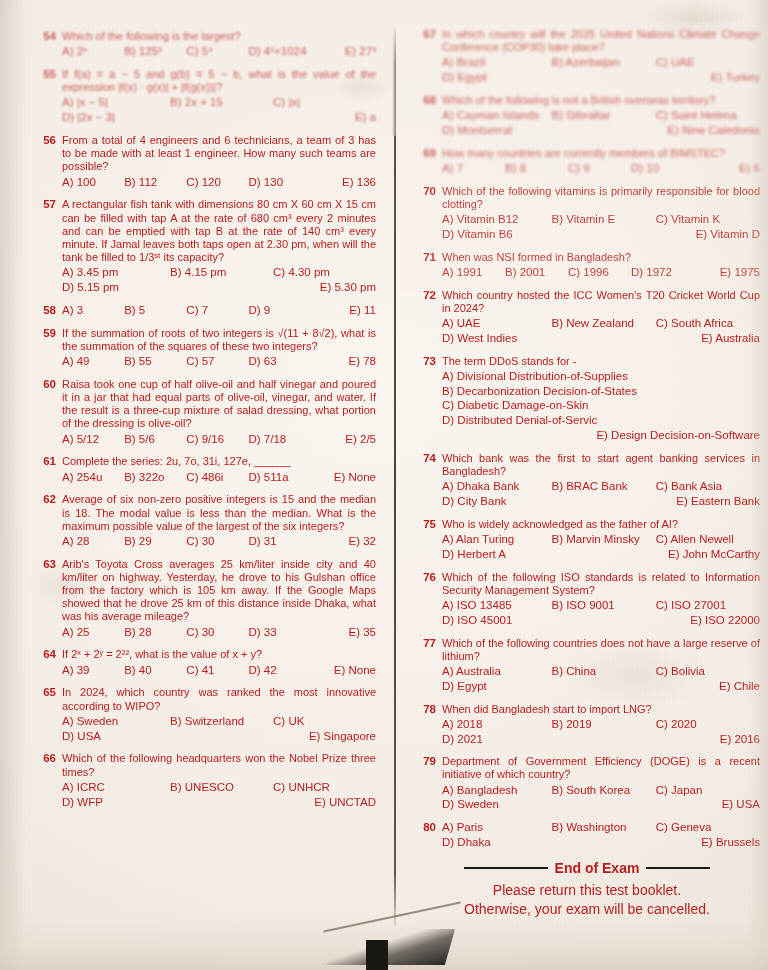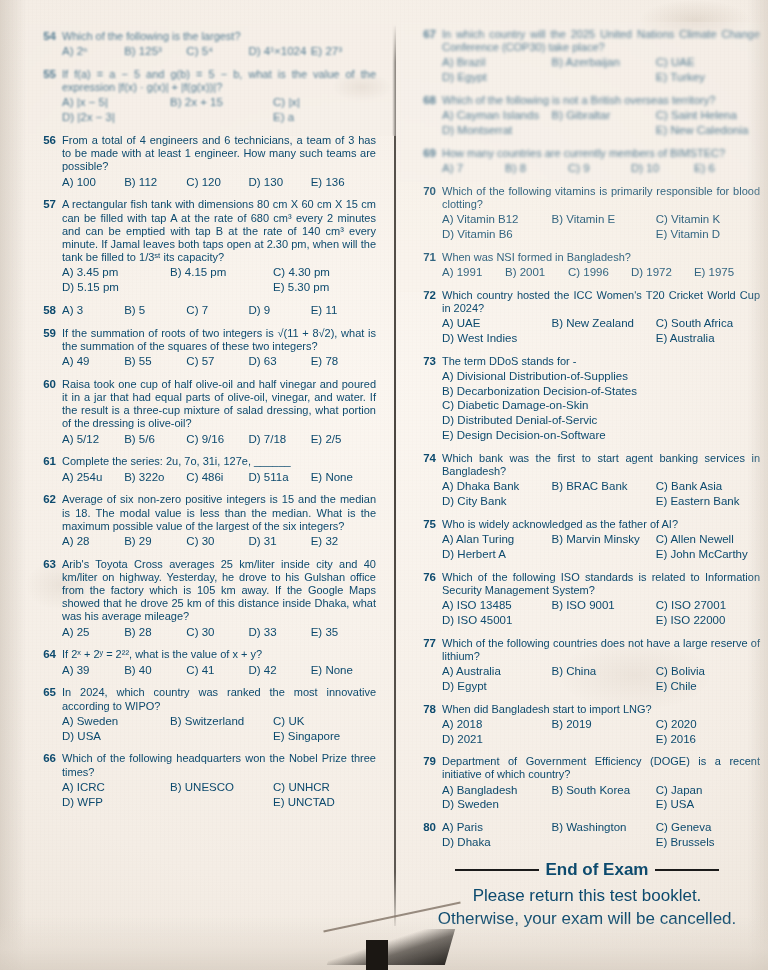--- a/index.html
+++ b/index.html
@@ -8,21 +8,21 @@
     padding: 0;
     background: #ffffff;
   }
   #page {
     position: relative;
     width: 768px;
     height: 970px;
     overflow: hidden;
     background: #f5efe8;
     font-family: "Liberation Sans", sans-serif;
-    color: #0c4a6e;
+    color: #b91c1c;
   }
   
   #paper-bg {
     position: absolute;
     inset: 0;
     background:
       radial-gradient(ellipse 120% 90% at 48% 40%, #fbf6f0 0%, #f4ede5 58%, #ece4da 85%, #e3dacf 100%);
   }
   #paper-noise {
     position: absolute;
@@ -98,28 +98,28 @@
   }
   
   .opts.row5 {
     grid-template-columns: 1fr 1fr 1fr 1fr 1.05fr;
   }
   .opts.grid2 {
     grid-template-columns: 1.05fr 1fr 1fr;
     row-gap: 1px;
   }
   .opt { white-space: nowrap; }
-  .opt.e-last { text-align: left; }
+  .opt.e-last { text-align: right; }
   .opts.grid2 .opt:nth-child(5) { grid-column: 3; grid-row: 2; }
 
   
   #end-block {
     margin-top: 10px;
     text-align: center;
-    font-size: 17px;
+    font-size: 14px;
   }
   #end-rule {
     display: flex;
     align-items: center;
     justify-content: center;
     gap: 7px;
     font-weight: 700;
     margin-bottom: 5px;
   }
   #end-rule .bar {

